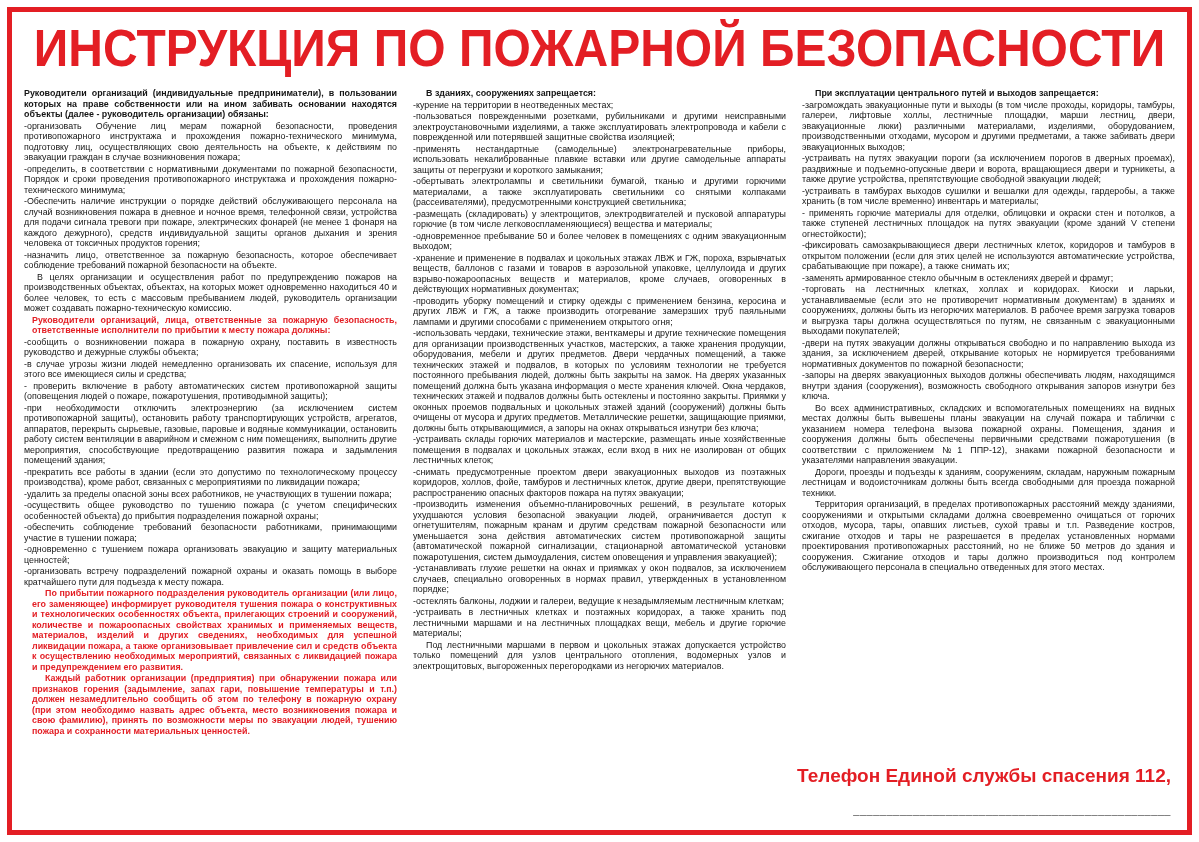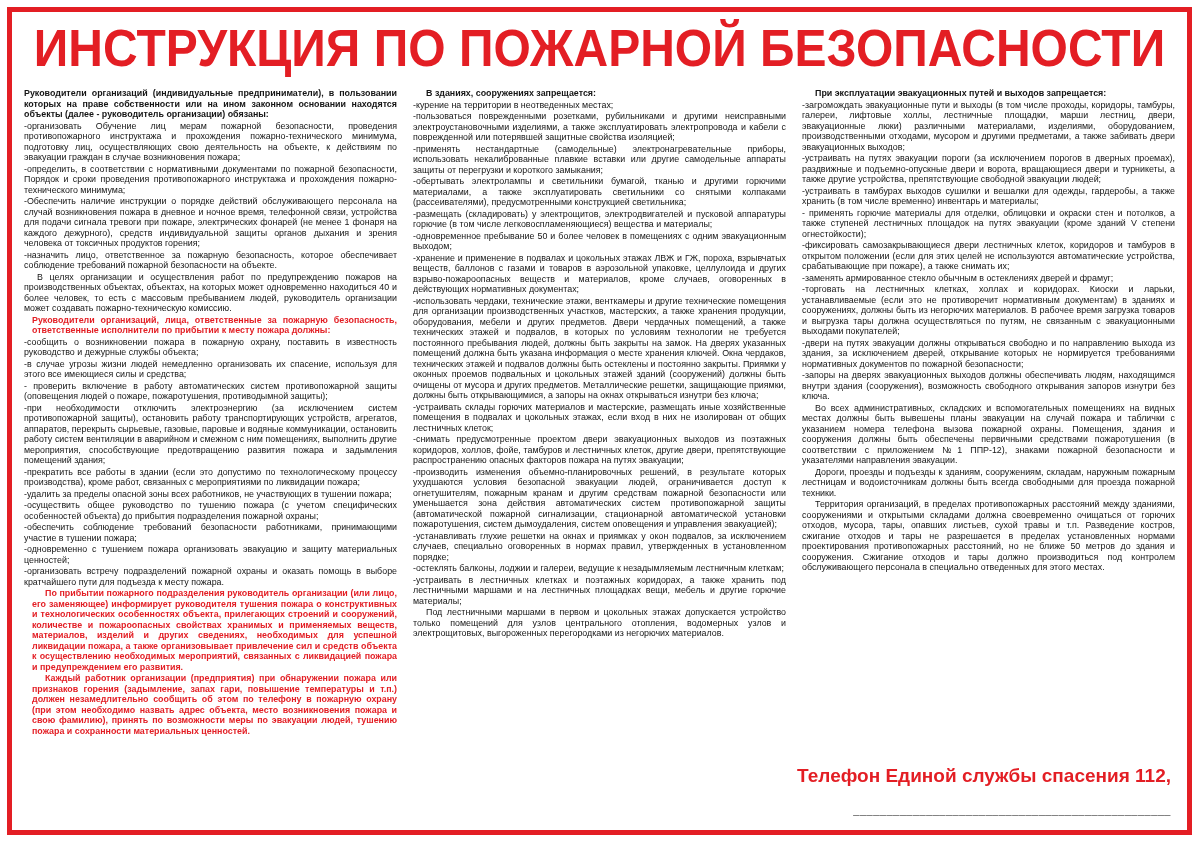--- a/index.html
+++ b/index.html
@@ -48,21 +48,21 @@
 </head>
 <body>
 
 <div class="poster">
   <div class="frame"></div>
 
   <h1 class="title">ИНСТРУКЦИЯ ПО ПОЖАРНОЙ БЕЗОПАСНОСТИ</h1>
 
   <div class="columns">
     <div class="col">
-        <p class="para h">Руководители организаций (индивидуальные предприниматели), в пользовании которых на праве собственности или на ином законном основании находятся объекты (далее - руководитель организации) обязаны:</p>
+        <p class="para h">Руководители организаций (индивидуальные предприниматели), в пользовании которых на праве собственности или на ином забивать основании находятся объекты (далее - руководитель организации) обязаны:</p>
         <p class="para">-организовать Обучение лиц мерам пожарной безопасности, проведения противопожарного инструктажа и прохождения пожарно-технического минимума, подготовку лиц, осуществляющих свою деятельность на объекте, к действиям по эвакуации граждан в случае возникновения пожара;</p>
         <p class="para">-определить, в соответствии с нормативными документами по пожарной безопасности, Порядок и сроки проведения противопожарного инструктажа и прохождения пожарно-технического минимума;</p>
         <p class="para">-Обеспечить наличие инструкции о порядке действий обслуживающего персонала на случай возникновения пожара в дневное и ночное время, телефонной связи, устройства для подачи сигнала тревоги при пожаре, электрических фонарей (не менее 1 фонаря на каждого дежурного), средств индивидуальной защиты органов дыхания и зрения человека от токсичных продуктов горения;</p>
         <p class="para">-назначить лицо, ответственное за пожарную безопасность, которое обеспечивает соблюдение требований пожарной безопасности на объекте.</p>
         <p class="para  ind">В целях организации и осуществления работ по предупреждению пожаров на производственных объектах, объектах, на которых может одновременно находиться 40 и более человек, то есть с массовым пребыванием людей, руководитель организации может создавать пожарно-техническую комиссию.</p>
         <p class="para r">Руководители организаций, лица, ответственные за пожарную безопасность, ответственные исполнители по прибытии к месту пожара должны:</p>
         <p class="para">-сообщить о возникновении пожара в пожарную охрану, поставить в известность руководство и дежурные службы объекта;</p>
         <p class="para">-в случае угрозы жизни людей немедленно организовать их спасение, используя для этого все имеющиеся силы и средства;</p>
         <p class="para">- проверить включение в работу автоматических систем противопожарной защиты (оповещения людей о пожаре, пожаротушения, противодымной защиты);</p>
         <p class="para">-при необходимости отключить электроэнергию (за исключением систем противопожарной защиты), остановить работу транспортирующих устройств, агрегатов, аппаратов, перекрыть сырьевые, газовые, паровые и водяные коммуникации, остановить работу систем вентиляции в аварийном и смежном с ним помещениях, выполнить другие мероприятия, способствующие предотвращению развития пожара и задымления помещений здания;</p>
@@ -77,31 +77,32 @@
       </div>
     <div class="col">
         <p class="para h ind">В зданиях, сооружениях запрещается:</p>
         <p class="para">-курение на территории в неотведенных местах;</p>
         <p class="para">-пользоваться поврежденными розетками, рубильниками и другими неисправными электроустановочными изделиями, а также эксплуатировать электропровода и кабели с поврежденной или потерявшей защитные свойства изоляцией;</p>
         <p class="para">-применять нестандартные (самодельные) электронагревательные приборы, использовать некалиброванные плавкие вставки или другие самодельные аппараты защиты от перегрузки и короткого замыкания;</p>
         <p class="para">-обертывать электролампы и светильники бумагой, тканью и другими горючими материалами, а также эксплуатировать светильники со снятыми колпаками (рассеивателями), предусмотренными конструкцией светильника;</p>
         <p class="para">-размещать (складировать) у электрощитов, электродвигателей и пусковой аппаратуры горючие (в том числе легковоспламеняющиеся) вещества и материалы;</p>
         <p class="para">-одновременное пребывание 50 и более человек в помещениях с одним эвакуационным выходом;</p>
         <p class="para">-хранение и применение в подвалах и цокольных этажах ЛВЖ и ГЖ, пороха, взрывчатых веществ, баллонов с газами и товаров в аэрозольной упаковке, целлулоида и других взрыво-пожароопасных веществ и материалов, кроме случаев, оговоренных в действующих нормативных документах;</p>
+        <p class="para">-проводить уборку помещений и стирку одежды с применением бензина, керосина и других ЛВЖ и ГЖ, а также производить отогревание замерзших труб паяльными лампами и другими способами с применением открытого огня;</p>
         <p class="para">-использовать чердаки, технические этажи, венткамеры и другие технические помещения для организации производственных участков, мастерских, а также хранения продукции, оборудования, мебели и других предметов. Двери чердачных помещений, а также технических этажей и подвалов, в которых по условиям технологии не требуется постоянного пребывания людей, должны быть закрыты на замок. На дверях указанных помещений должна быть указана информация о месте хранения ключей. Окна чердаков, технических этажей и подвалов должны быть остеклены и постоянно закрыты. Приямки у оконных проемов подвальных и цокольных этажей зданий (сооружений) должны быть очищены от мусора и других предметов. Металлические решетки, защищающие приямки, должны быть открывающимися, а запоры на окнах открываться изнутри без ключа;</p>
         <p class="para">-устраивать склады горючих материалов и мастерские, размещать иные хозяйственные помещения в подвалах и цокольных этажах, если вход в них не изолирован от общих лестничных клеток;</p>
         <p class="para">-снимать предусмотренные проектом двери эвакуационных выходов из поэтажных коридоров, холлов, фойе, тамбуров и лестничных клеток, другие двери, препятствующие распространению опасных факторов пожара на путях эвакуации;</p>
         <p class="para">-производить изменения объемно-планировочных решений, в результате которых ухудшаются условия безопасной эвакуации людей, ограничивается доступ к огнетушителям, пожарным кранам и другим средствам пожарной безопасности или уменьшается зона действия автоматических систем противопожарной защиты (автоматической пожарной сигнализации, стационарной автоматической установки пожаротушения, систем дымоудаления, систем оповещения и управления эвакуацией);</p>
         <p class="para">-устанавливать глухие решетки на окнах и приямках у окон подвалов, за исключением случаев, специально оговоренных в нормах правил, утвержденных в установленном порядке;</p>
         <p class="para">-остеклять балконы, лоджии и галереи, ведущие к незадымляемым лестничным клеткам;</p>
         <p class="para">-устраивать в лестничных клетках и поэтажных коридорах, а также хранить под лестничными маршами и на лестничных площадках вещи, мебель и другие горючие материалы;</p>
         <p class="para  ind">Под лестничными маршами в первом и цокольных этажах допускается устройство только помещений для узлов центрального отопления, водомерных узлов и электрощитовых, выгороженных перегородками из негорючих материалов.</p>
       </div>
     <div class="col">
-        <p class="para h ind">При эксплуатации эвакуационных путей и выходов запрещается:</p>
+        <p class="para h ind">При эксплуатации центрального путей и выходов запрещается:</p>
         <p class="para">-загромождать эвакуационные пути и выходы (в том числе проходы, коридоры, тамбуры, галереи, лифтовые холлы, лестничные площадки, марши лестниц, двери, эвакуационные люки) различными материалами, изделиями, оборудованием, производственными отходами, мусором и другими предметами, а также забивать двери эвакуационных выходов;</p>
         <p class="para">-устраивать на путях эвакуации пороги (за исключением порогов в дверных проемах), раздвижные и подъемно-опускные двери и ворота, вращающиеся двери и турникеты, а также другие устройства, препятствующие свободной эвакуации людей;</p>
         <p class="para">-устраивать в тамбурах выходов сушилки и вешалки для одежды, гардеробы, а также хранить (в том числе временно) инвентарь и материалы;</p>
         <p class="para">- применять горючие материалы для отделки, облицовки и окраски стен и потолков, а также ступеней лестничных площадок на путях эвакуации (кроме зданий V степени огнестойкости);</p>
         <p class="para">-фиксировать самозакрывающиеся двери лестничных клеток, коридоров и тамбуров в открытом положении (если для этих целей не используются автоматические устройства, срабатывающие при пожаре), а также снимать их;</p>
         <p class="para">-заменять армированное стекло обычным в остеклениях дверей и фрамуг;</p>
         <p class="para">-торговать на лестничных клетках, холлах и коридорах. Киоски и ларьки, устанавливаемые (если это не противоречит нормативным документам) в зданиях и сооружениях, должны быть из негорючих материалов. В рабочее время загрузка товаров и выгрузка тары должна осуществляться по путям, не связанным с эвакуационными выходами покупателей;</p>
         <p class="para">-двери на путях эвакуации должны открываться свободно и по направлению выхода из здания, за исключением дверей, открывание которых не нормируется требованиями нормативных документов по пожарной безопасности;</p>
         <p class="para">-запоры на дверях эвакуационных выходов должны обеспечивать людям, находящимся внутри здания (сооружения), возможность свободного открывания запоров изнутри без ключа.</p>
         <p class="para  ind">Во всех административных, складских и вспомогательных помещениях на видных местах должны быть вывешены планы эвакуации на случай пожара и таблички с указанием номера телефона вызова пожарной охраны. Помещения, здания и сооружения должны быть обеспечены первичными средствами пожаротушения (в соответствии с приложением №1 ППР-12), знаками пожарной безопасности и указателями направления эвакуации.</p>

